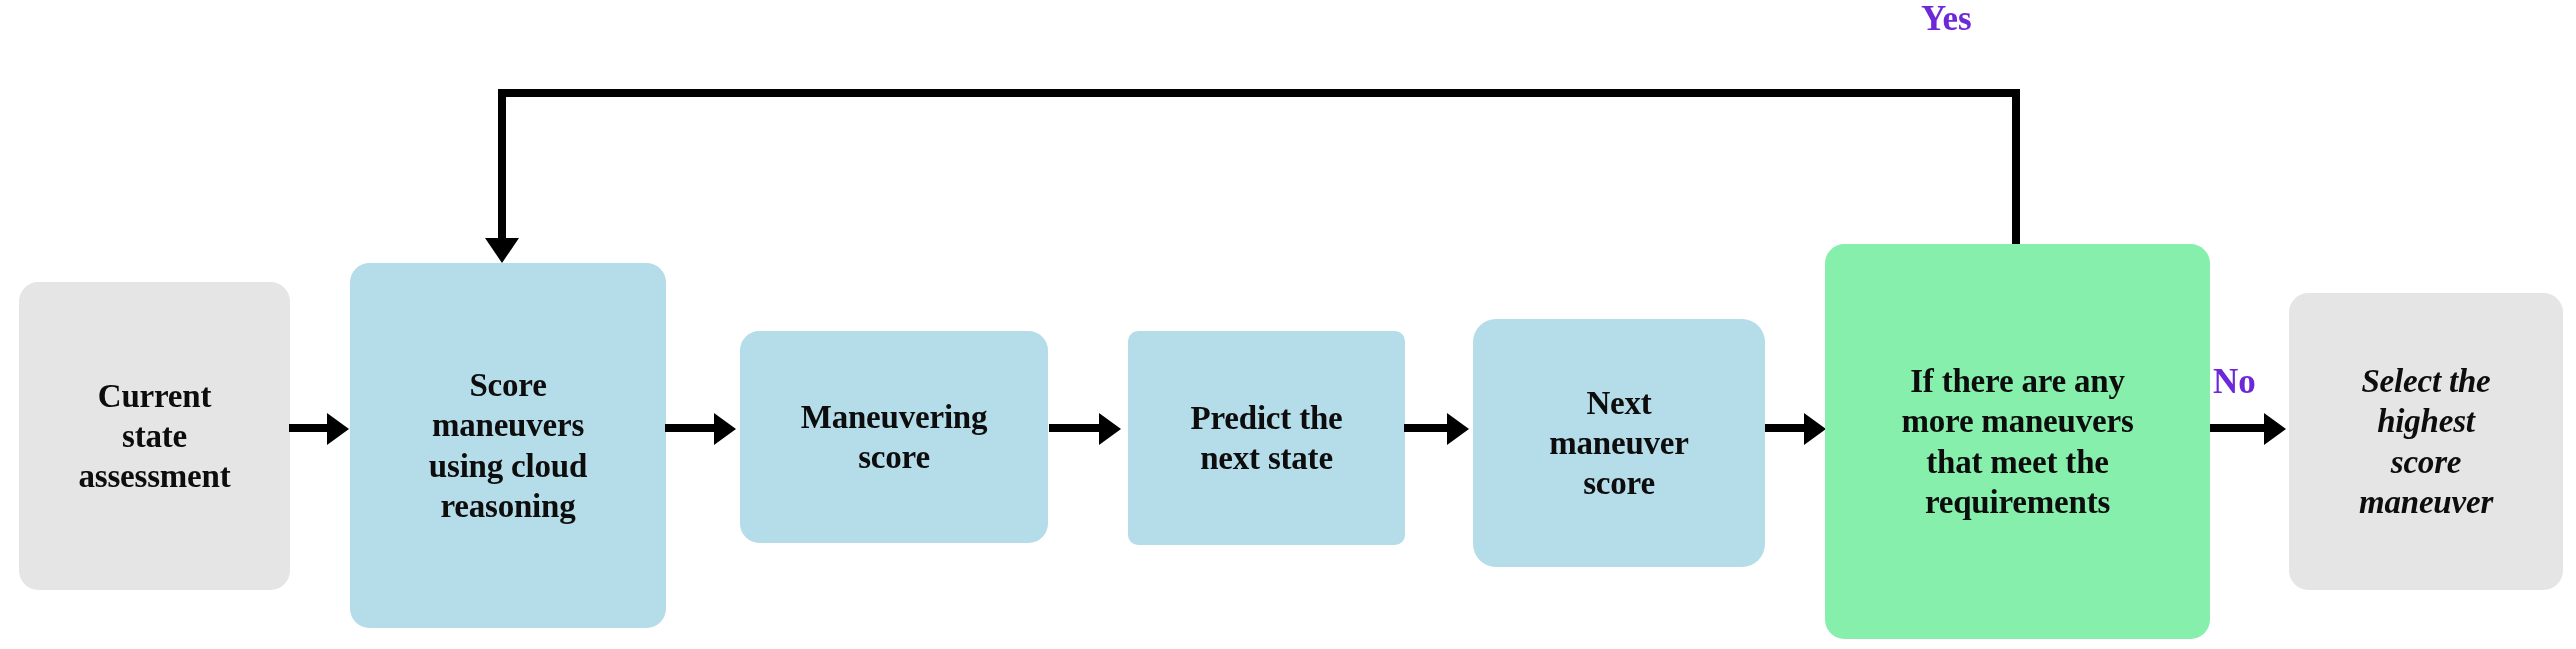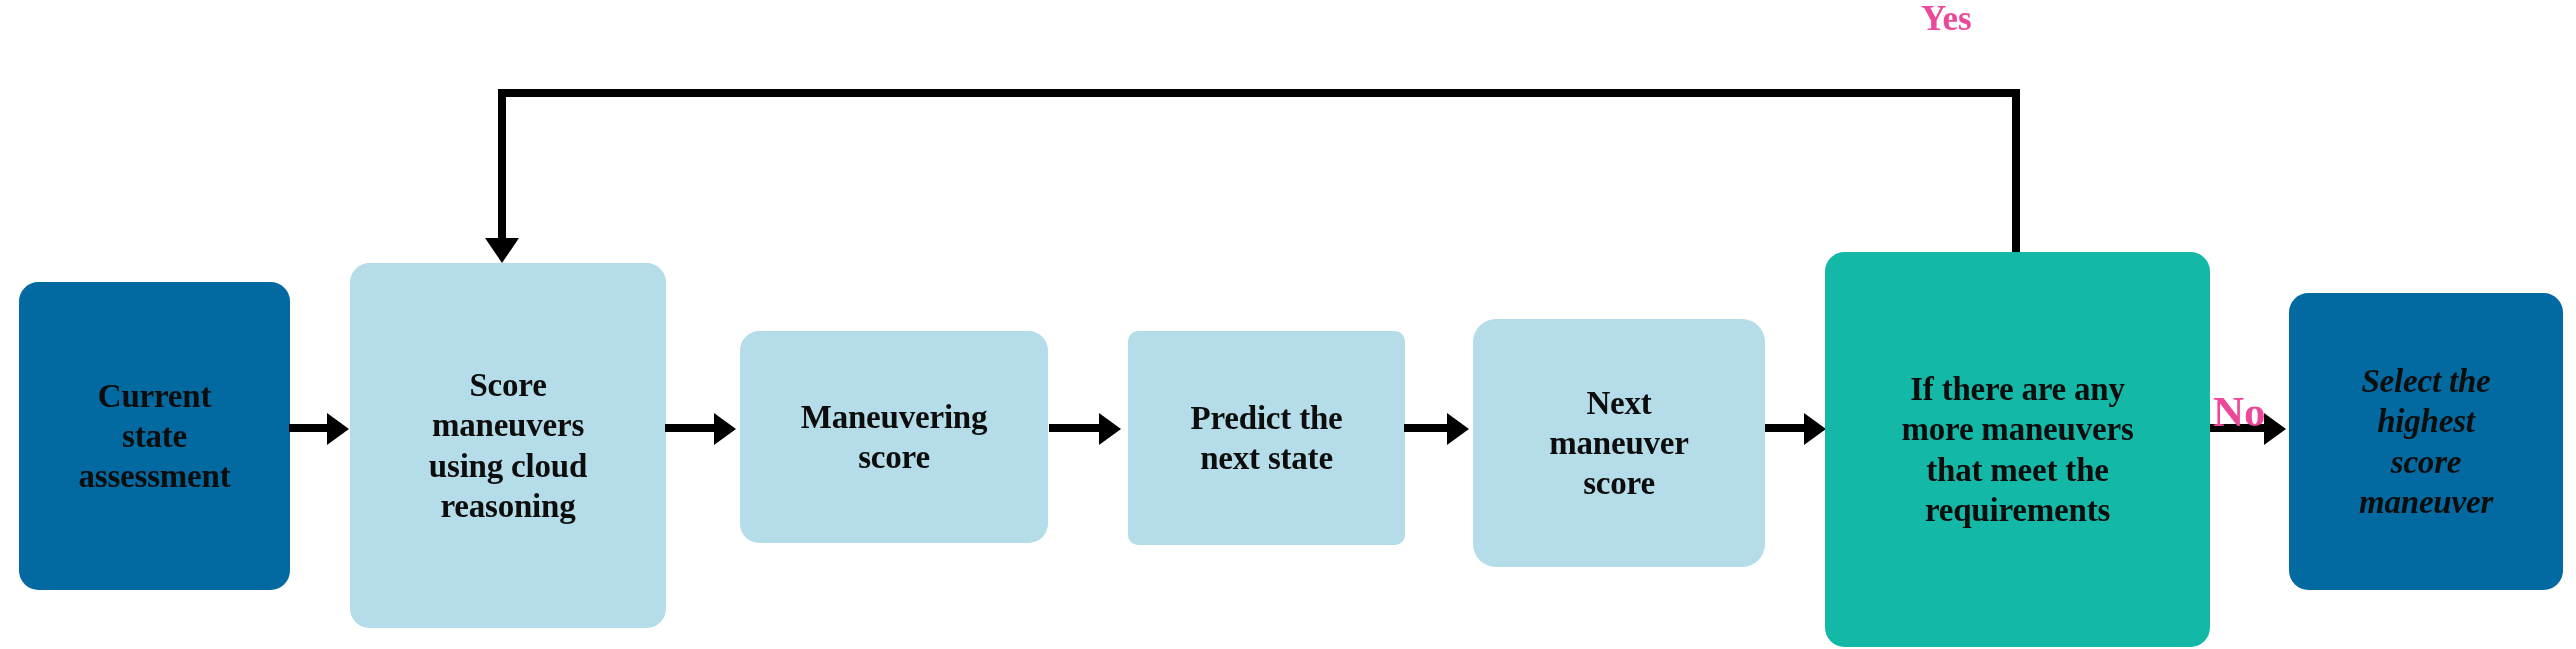--- a/index.html
+++ b/index.html
@@ -25,23 +25,23 @@
     justify-content: center;
     text-align: center;
     font-weight: bold;
     color: #0d0d0d;
     line-height: 1.22;
     letter-spacing: -0.2px;
     border-radius: 19.5px;
     padding: 4.5px 7.5px;
     white-space: pre-line;
   }
-  .node-green { background: #0369a1; text-align: center; }
+  .node-green { background: #e5e5e5; text-align: center; }
   .node-blue  { background: #b5dce9; }
-  .node-yellow{ background: #14b8a6; margin-top: 8px; }
+  .node-yellow{ background: #86efac; }
 
   
   .hline {
     position: absolute;
     background: #000000;
     height: 8.3px;
   }
   .vline {
     position: absolute;
     background: #000000;
@@ -57,21 +57,21 @@
   .arrow-down {
     position: absolute;
     width: 0; height: 0;
     border-left: 17.3px solid transparent;
     border-right: 17.3px solid transparent;
     border-top: 25.6px solid #000000;
   }
   .edge-label {
     position: absolute;
     font-weight: bold;
-    color: #ec4899;
+    color: #6d28d9;
     white-space: nowrap;
   }
 </style>
 </head>
 <body>
 
 <div id="canvas">
 
   <div class="vline" style="left:2012px; top:89px; height:165px;"></div>
 
@@ -127,21 +127,21 @@
 
   <div class="node node-yellow" style="left:1825px; top:244px; width:385px; height:395px; font-size:33px;">
     <span>If there are any
 more maneuvers
 that meet the
 requirements</span>
   </div>
 
   <div class="hline" style="left:2210px; top:424px; width:59px;"></div>
   <div class="arrow-right" style="left:2264px; top:413px;"></div>
-  <div class="edge-label" style="left:2213px; top:362px; font-size:43px;margin-top:25px;">No</div>
+  <div class="edge-label" style="left:2213px; top:362px; font-size:35px;">No</div>
 
   <div class="node node-green" style="left:2289px; top:293px; width:274px; height:297px; font-size:33px;font-style:italic;">
     <span>Select the
 highest
 score
 maneuver</span>
   </div>
 
 </div>
 

